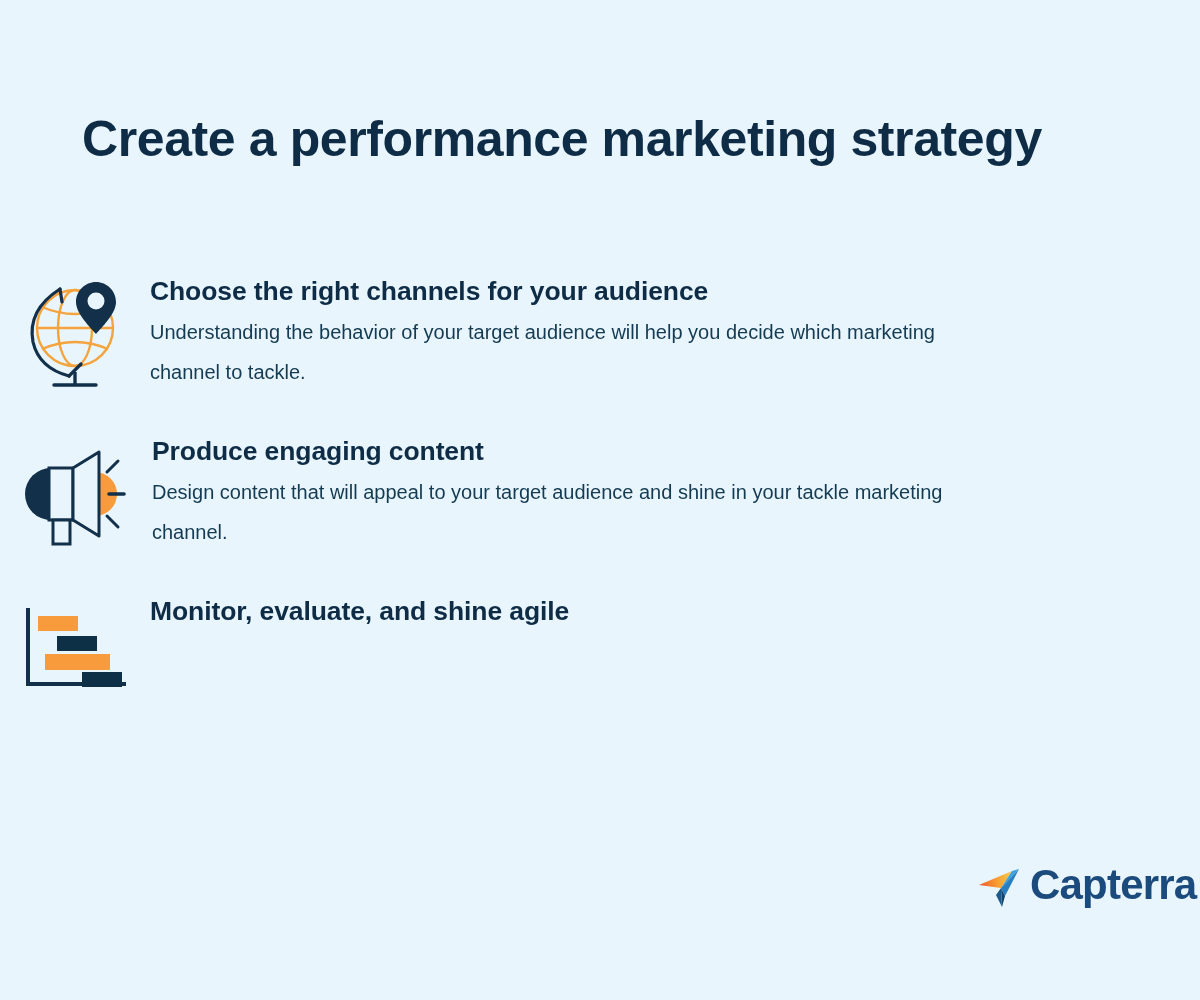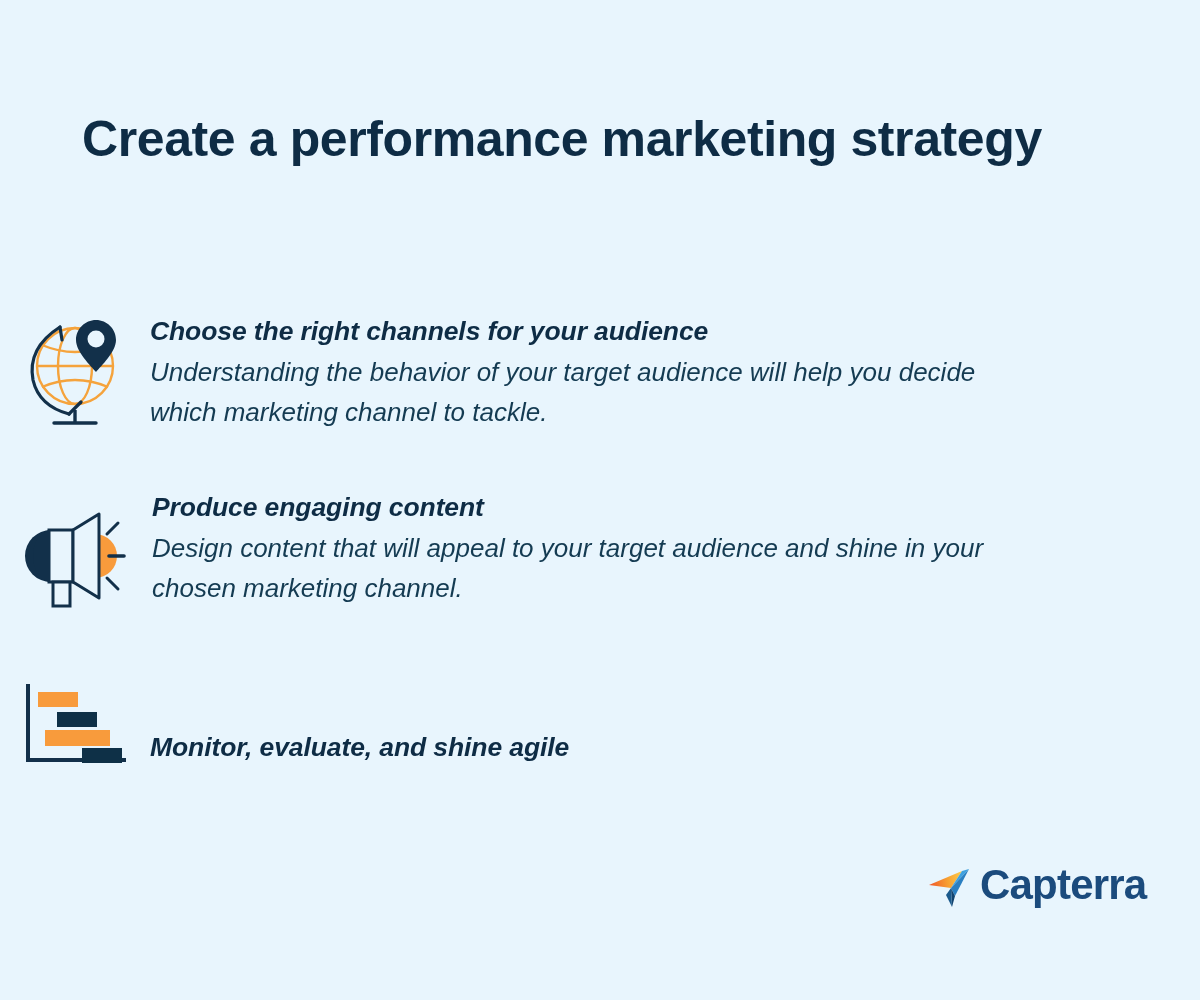--- a/index.html
+++ b/index.html
@@ -34,25 +34,24 @@
   }
   .items {
     position: absolute;
     left: 0;
     top: 272px;
     width: 1200px;
   }
   .item {
     position: relative;
     display: flex;
-    align-items: flex-end;
-    font-style: italic;
+    align-items: flex-start;
   }
   .item-1 { height: 160px; }
-  .item-2 { height: 160px; margin-top: 16px; }
+  .item-2 { height: 160px; }
   .item-3 { height: 160px; }
   .icon-cell {
     width: 150px;
     flex: 0 0 150px;
     display: flex;
     justify-content: center;
     align-items: flex-start;
     padding-top: 4px;
     box-sizing: border-box;
   }
@@ -67,30 +66,30 @@
   .item-heading {
     font-size: 26.5px;
     font-weight: bold;
     color: #0e2c45;
     line-height: 38px;
     margin: 0 0 2px 0;
     letter-spacing: -0.1px;
     white-space: nowrap;
   }
   .item-body {
-    font-size: 26px;
+    font-size: 20px;
     color: #143b52;
     line-height: 40px;
     margin: 0;
     max-width: 860px;
     font-weight: 400;
   }
   .logo {
     position: absolute;
-    left: 928px;
+    left: 978px;
     top: 862px;
     display: flex;
     align-items: flex-end;
   }
   .logo-mark {
     width: 46px;
     height: 46px;
     flex: 0 0 46px;
     margin-right: 6px;
   }
@@ -154,21 +153,21 @@
 
           <path d="M52 26 L78 10 L78 94 L52 78 Z" fill="#e8f5fd" stroke="#12304a" stroke-width="3" stroke-linejoin="round"></path>
 
           <line x1="86" y1="30" x2="97" y2="19" stroke="#12304a" stroke-width="3" stroke-linecap="round"></line>
           <line x1="88" y1="52" x2="103" y2="52" stroke="#12304a" stroke-width="3.6" stroke-linecap="round"></line>
           <line x1="86" y1="74" x2="97" y2="85" stroke="#12304a" stroke-width="3" stroke-linecap="round"></line>
         </svg>
       </div>
       <div class="text-cell">
         <div class="item-heading">Produce engaging content</div>
-        <p class="item-body">Design content that will appeal to your target audience and shine in your chosen marketing channel.</p>
+        <p class="item-body">Design content that will appeal to your target audience and shine in your tackle marketing channel.</p>
       </div>
     </div>
 
     <div class="item item-3">
       <div class="icon-cell icon-gantt">
         <svg width="106" height="86" viewBox="0 0 106 86" xmlns="http://www.w3.org/2000/svg">
 
           <line x1="6" y1="2" x2="6" y2="78" stroke="#12304a" stroke-width="4"></line>
           <line x1="4" y1="78" x2="104" y2="78" stroke="#12304a" stroke-width="4"></line>
 

